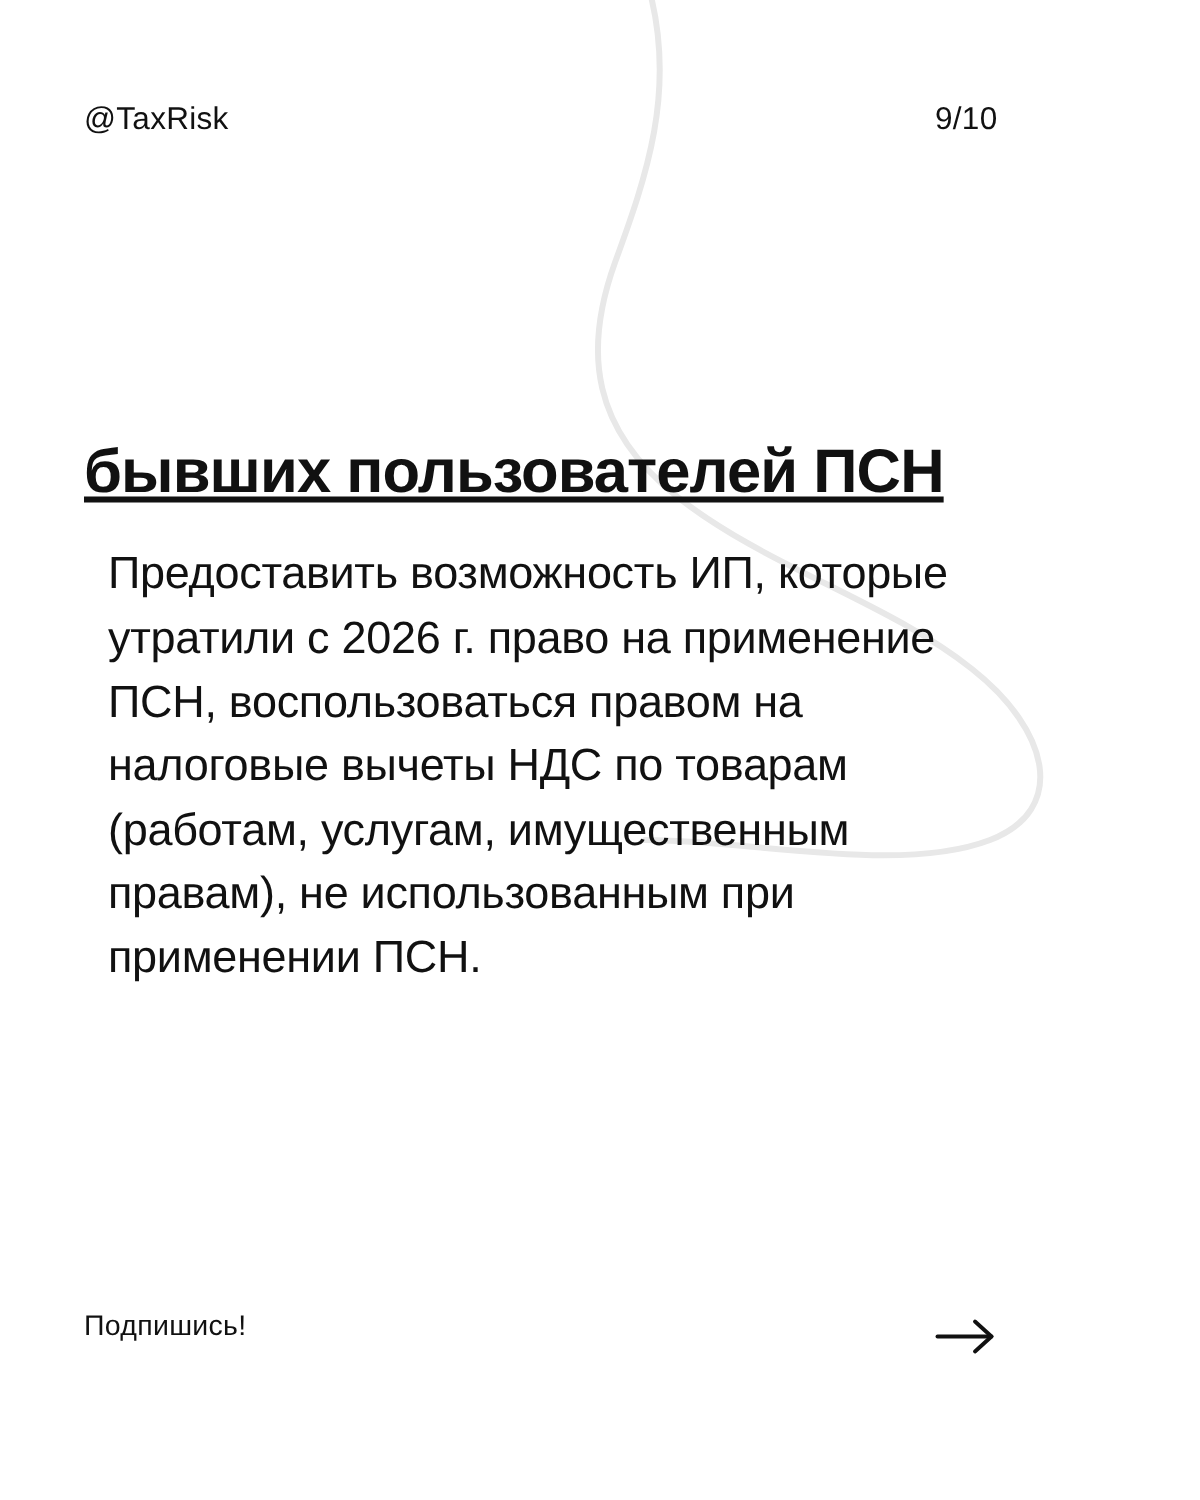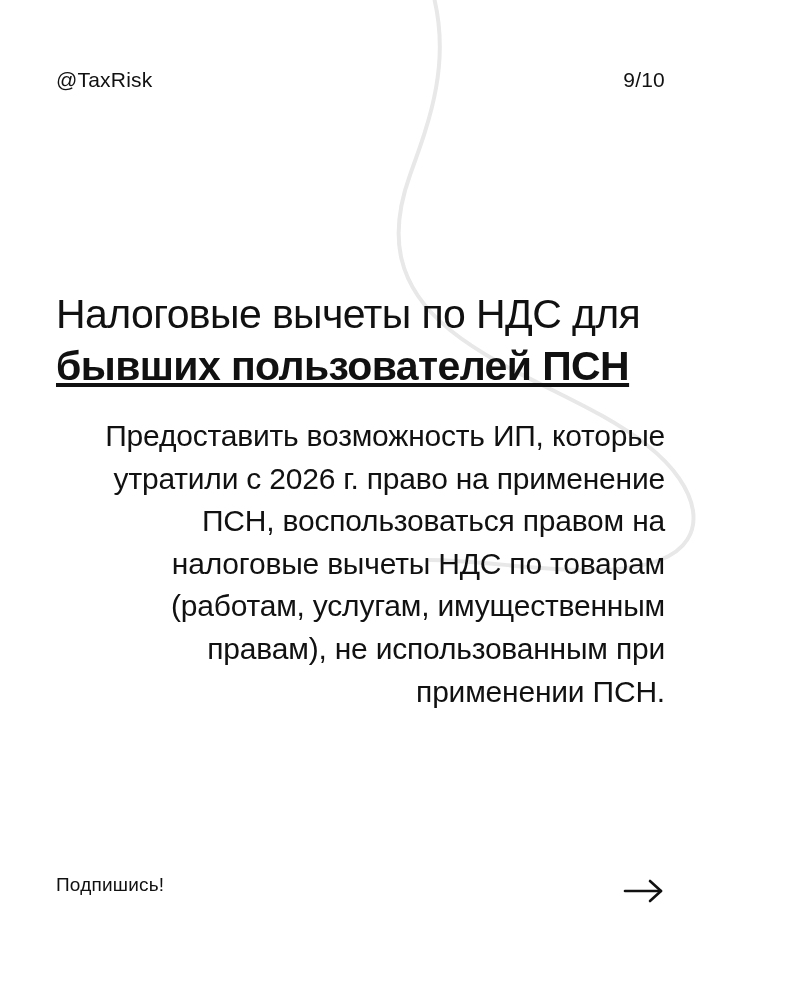--- a/index.html
+++ b/index.html
@@ -77,23 +77,22 @@
     font-weight: 700;
     display: block;
     text-decoration: underline;
   }
   .paragraph {
     font-size: 30px;
     line-height: 1.42;
     letter-spacing: -0.2px;
     color: #111111;
     font-weight: 400;
-    margin: 0;
+    margin: 16px;
     max-width: 670px;
-    text-align: right;
   }
   .spacer {
     flex: 1 1 auto;
   }
   .footer {
     display: flex;
     align-items: flex-start;
     justify-content: space-between;
     width: 100%;
     padding-bottom: 36px;
@@ -127,21 +126,20 @@
 
   <div class="content">
 
     <div class="header">
       <div class="handle">@TaxRisk</div>
       <div class="counter">9/10</div>
     </div>
 
     <div class="body-block">
       <h1 class="title">
-        <span class="t-line1">Налоговые вычеты по НДС для</span>
         <span class="t-line2">бывших пользователей ПСН</span>
       </h1>
       <p class="paragraph">Предоставить возможность ИП, которые утратили с 2026 г. право на применение ПСН, воспользоваться правом на налоговые вычеты НДС по товарам (работам, услугам, имущественным правам), не использованным при применении ПСН.</p>
     </div>
 
     <div class="spacer"></div>
 
     <div class="footer">
       <div class="cta">Подпишись!</div>
       <button class="arrow-btn">

